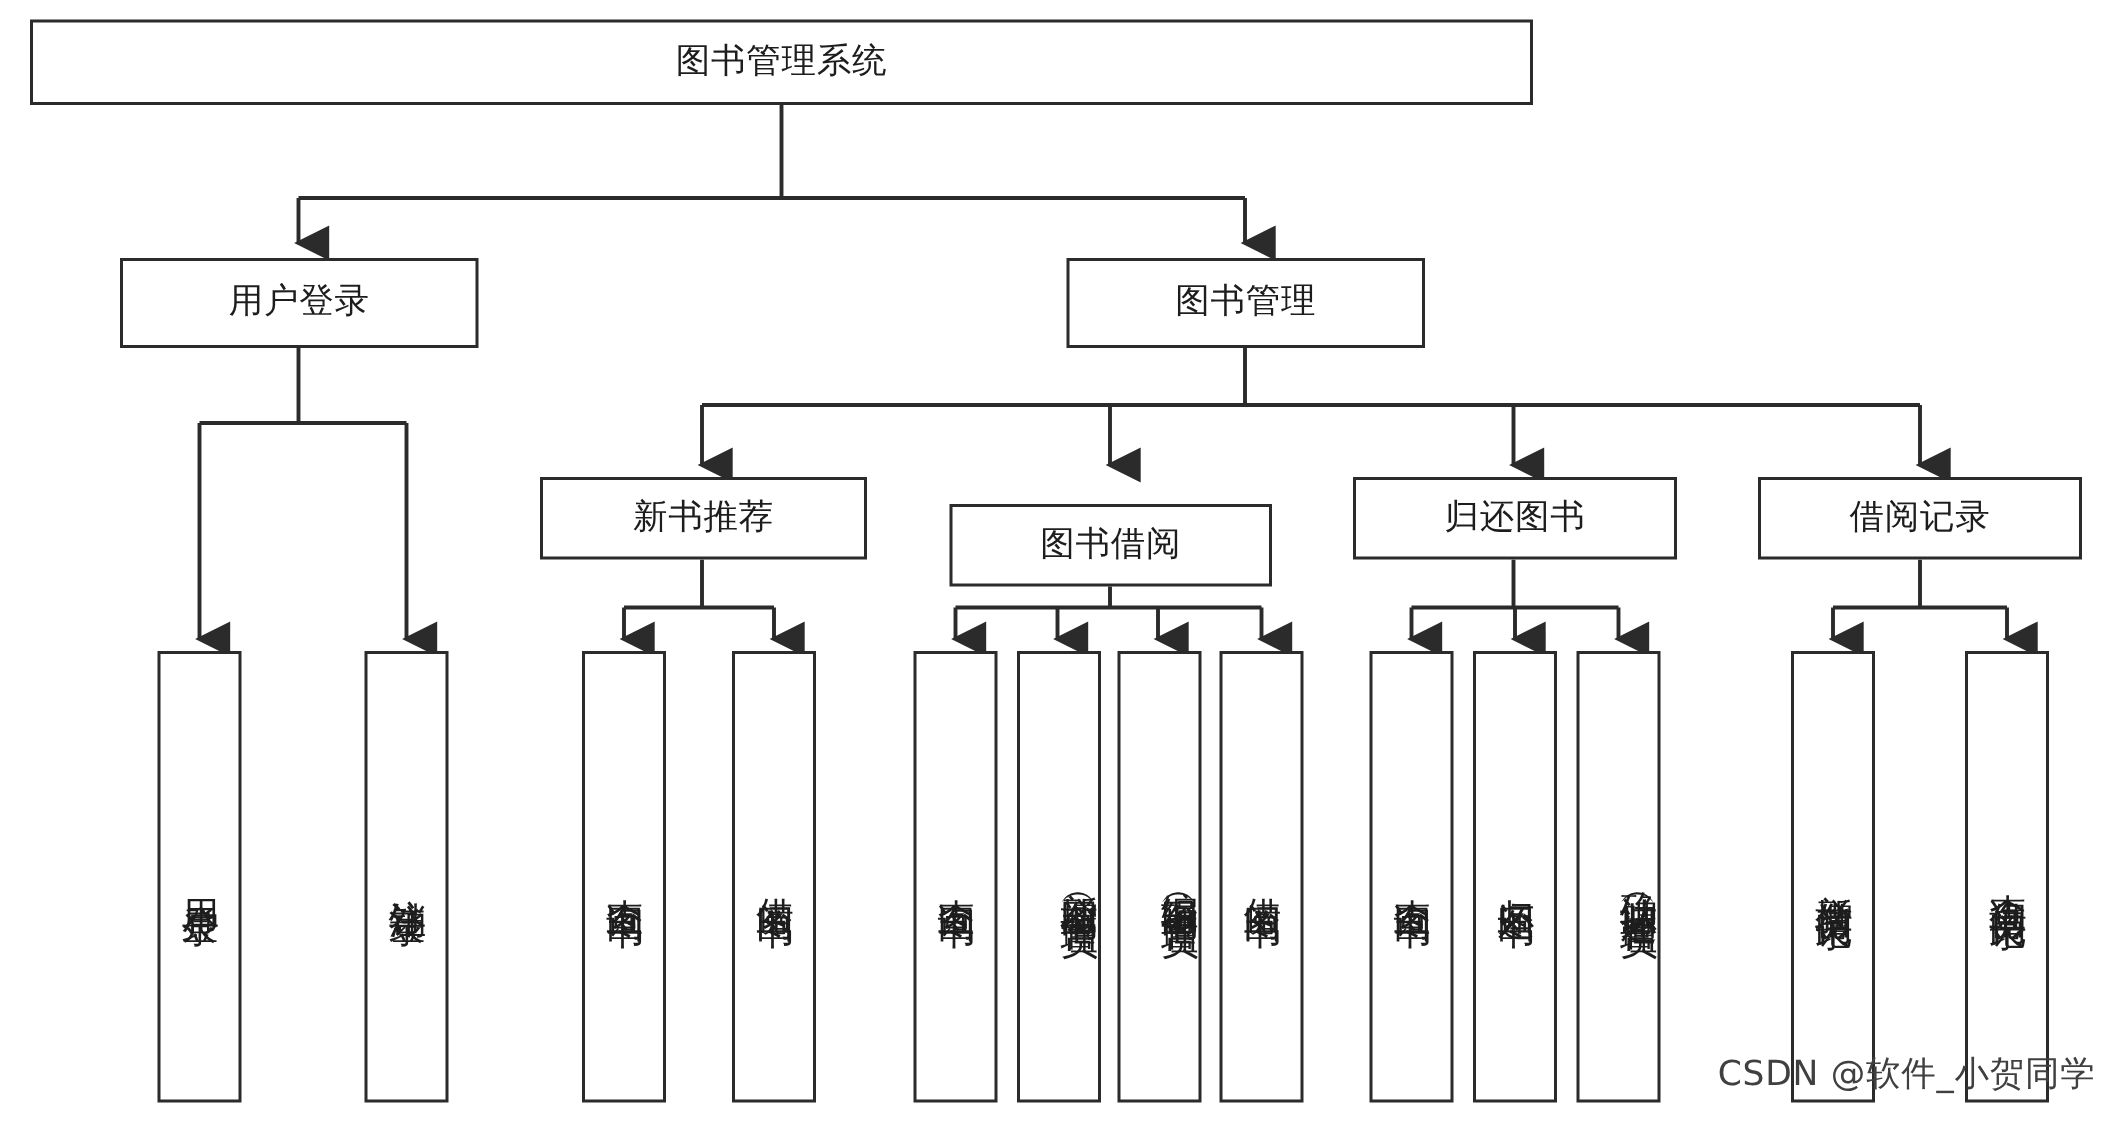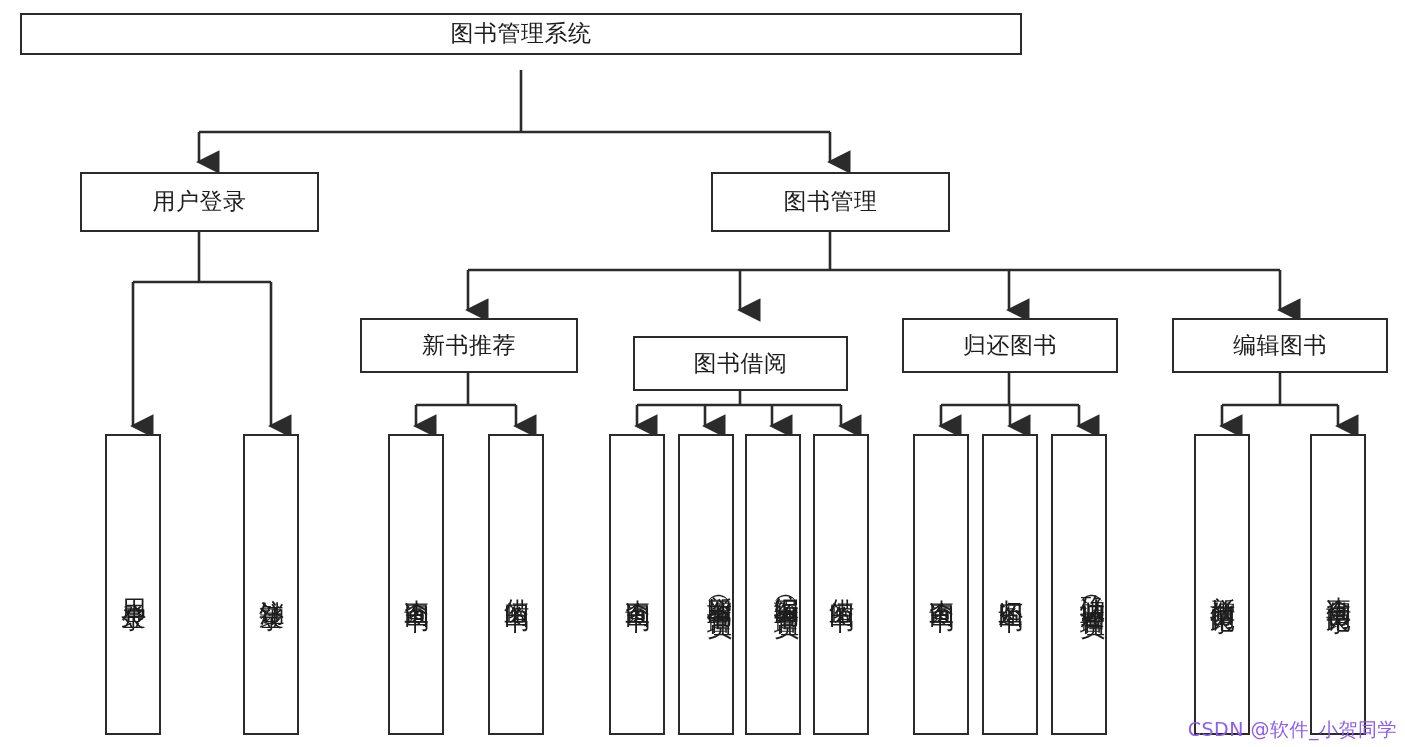--- a/index.html
+++ b/index.html
@@ -51,23 +51,23 @@
   .node.vert.centered {
     align-items: center;
     padding-top: 0;
   }
   .node.vert .vtxt {
     display: block;
   }
   .watermark {
     position: absolute;
     right: 8px;
-    bottom: 4px;
-    font-size: 19px;
-    color: #8b5cf6;
+    bottom: 16px;
+    font-size: 23px;
+    color: #404040;
     letter-spacing: 0.5px;
     white-space: nowrap;
   }
 </style>
 </head>
 <body>
 
 <div id="canvas">
 
   <svg class="edges" viewBox="0 0 1405 747">
@@ -114,42 +114,42 @@
       <path d="M 1010 405 L 1010 426" marker-end="url(#arrow)"></path>
       <path d="M 1079 405 L 1079 426" marker-end="url(#arrow)"></path>
 
       <path d="M 1280 373 L 1280 405"></path>
       <path d="M 1222 405 L 1338 405"></path>
       <path d="M 1222 405 L 1222 426" marker-end="url(#arrow)"></path>
       <path d="M 1338 405 L 1338 426" marker-end="url(#arrow)"></path>
     </g>
   </svg>
 
-  <div class="node horiz" style="left:20px; top:13px; width:1002px; height:42px;">
+  <div class="node horiz" style="left:20px; top:13px; width:1002px; height:57px;">
     <span>图书管理系统</span>
   </div>
 
   <div class="node horiz" style="left:80px; top:172px; width:239px; height:60px;">
     <span>用户登录</span>
   </div>
   <div class="node horiz" style="left:360px; top:318px; width:218px; height:55px;">
     <span>新书推荐</span>
   </div>
 
   <div class="node horiz" style="left:711px; top:172px; width:239px; height:60px;">
     <span>图书管理</span>
   </div>
   <div class="node horiz" style="left:633px; top:318px; width:215px; height:55px;margin-top:18px;">
     <span>图书借阅</span>
   </div>
   <div class="node horiz" style="left:902px; top:318px; width:216px; height:55px;">
     <span>归还图书</span>
   </div>
   <div class="node horiz" style="left:1172px; top:318px; width:216px; height:55px;">
-    <span>编辑图书</span>
+    <span>借阅记录</span>
   </div>
 
   <div class="node vert centered" style="left:105px; top:434px; width:56px; height:301px;">
     <span class="vtxt">用户登录</span>
   </div>
   <div class="node vert centered" style="left:243px; top:434px; width:56px; height:301px;">
     <span class="vtxt">注销登录</span>
   </div>
 
   <div class="node vert centered" style="left:388px; top:434px; width:56px; height:301px;">

